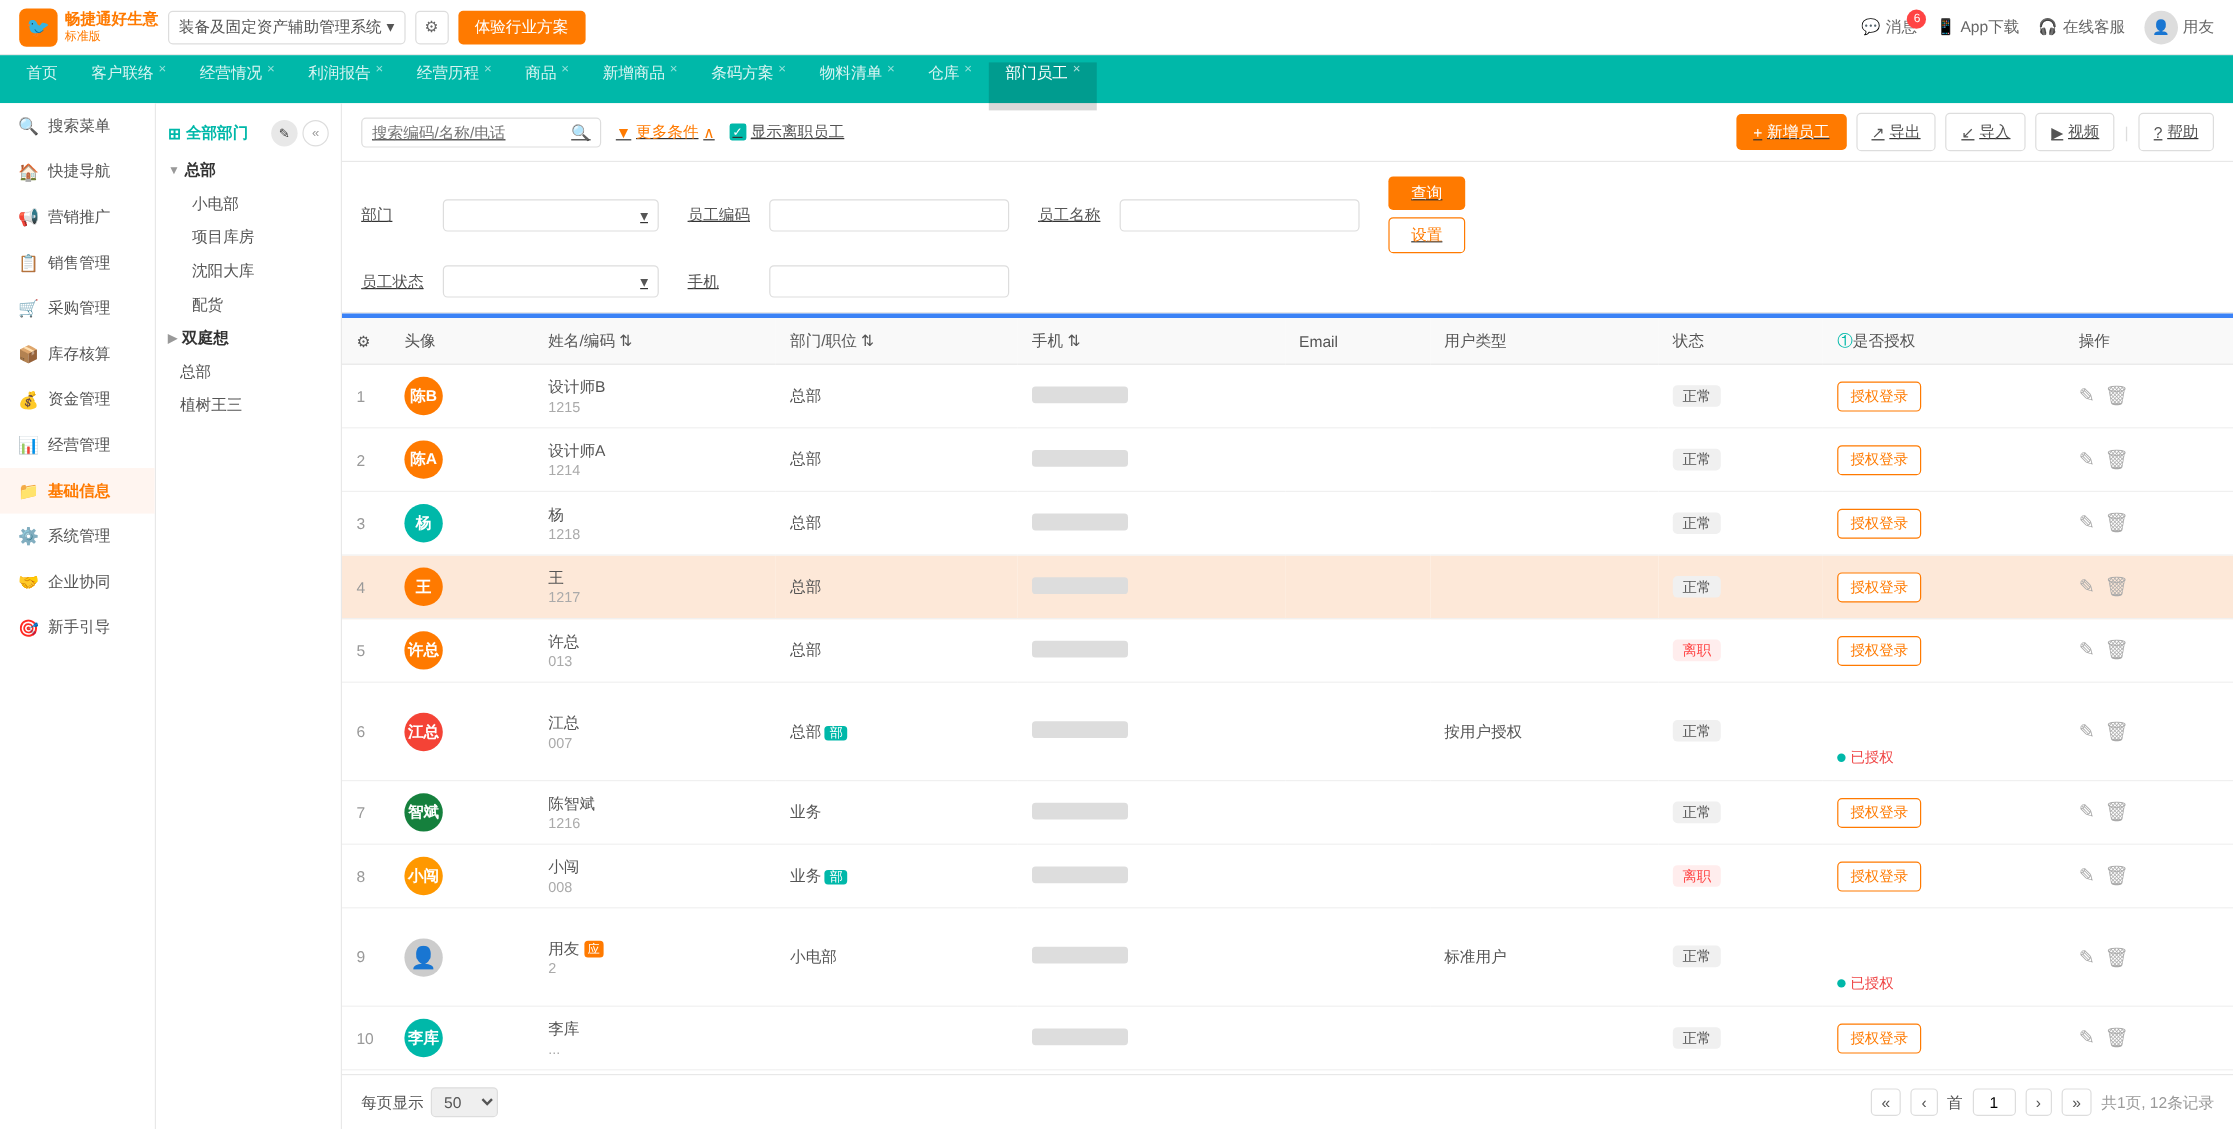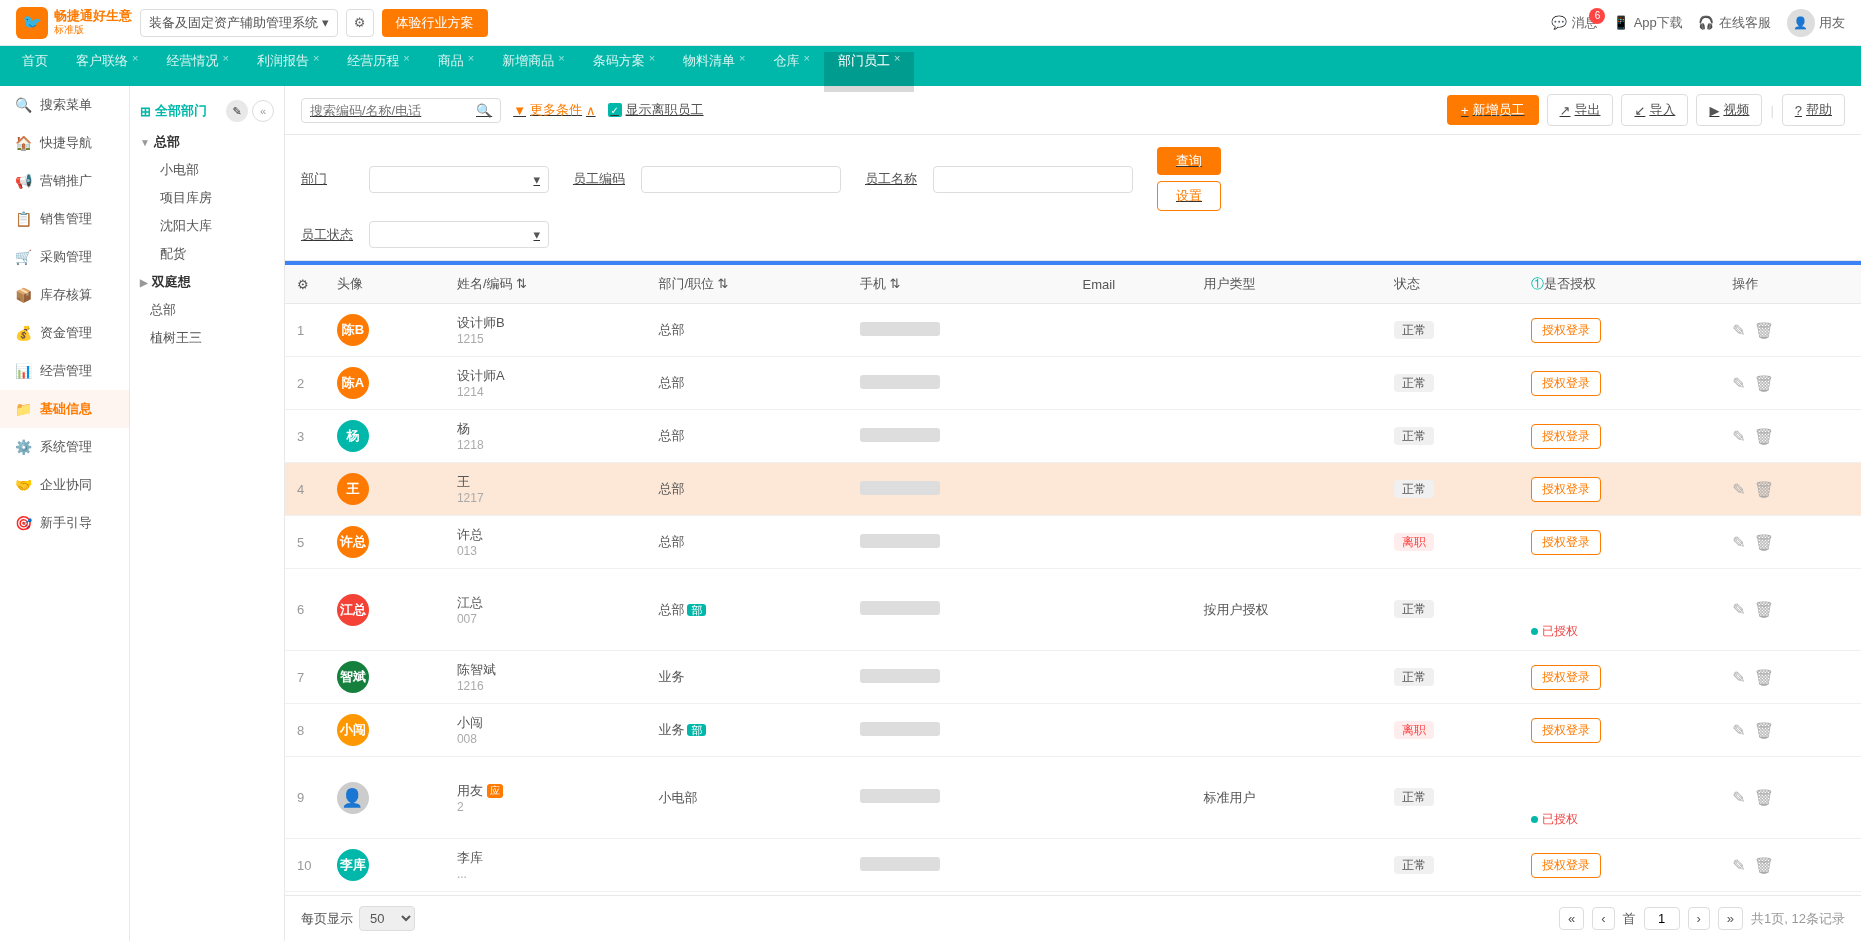--- a/index.html
+++ b/index.html
@@ -347,20 +347,24 @@
             </div>
           </div>
           <div style="display:flex; align-items:center; gap:24px; margin-top:10px; flex-wrap:wrap;">
             <div class="filter-row">
               <span class="filter-label">员工状态</span>
               <div class="filter-select" style="min-width:180px;">
                 <span></span>
                 <span>▾</span>
               </div>
             </div>
+            <div class="filter-row">
+              <span class="filter-label">手机</span>
+              <input class="filter-input" style="min-width: 200px;">
+            </div>
           </div>
         </div>
       </div>
 
       <div class="table-wrap">
         <table>
           <thead>
             <tr>
               <th style="width:40px;">⚙</th>
               <th>头像</th>

